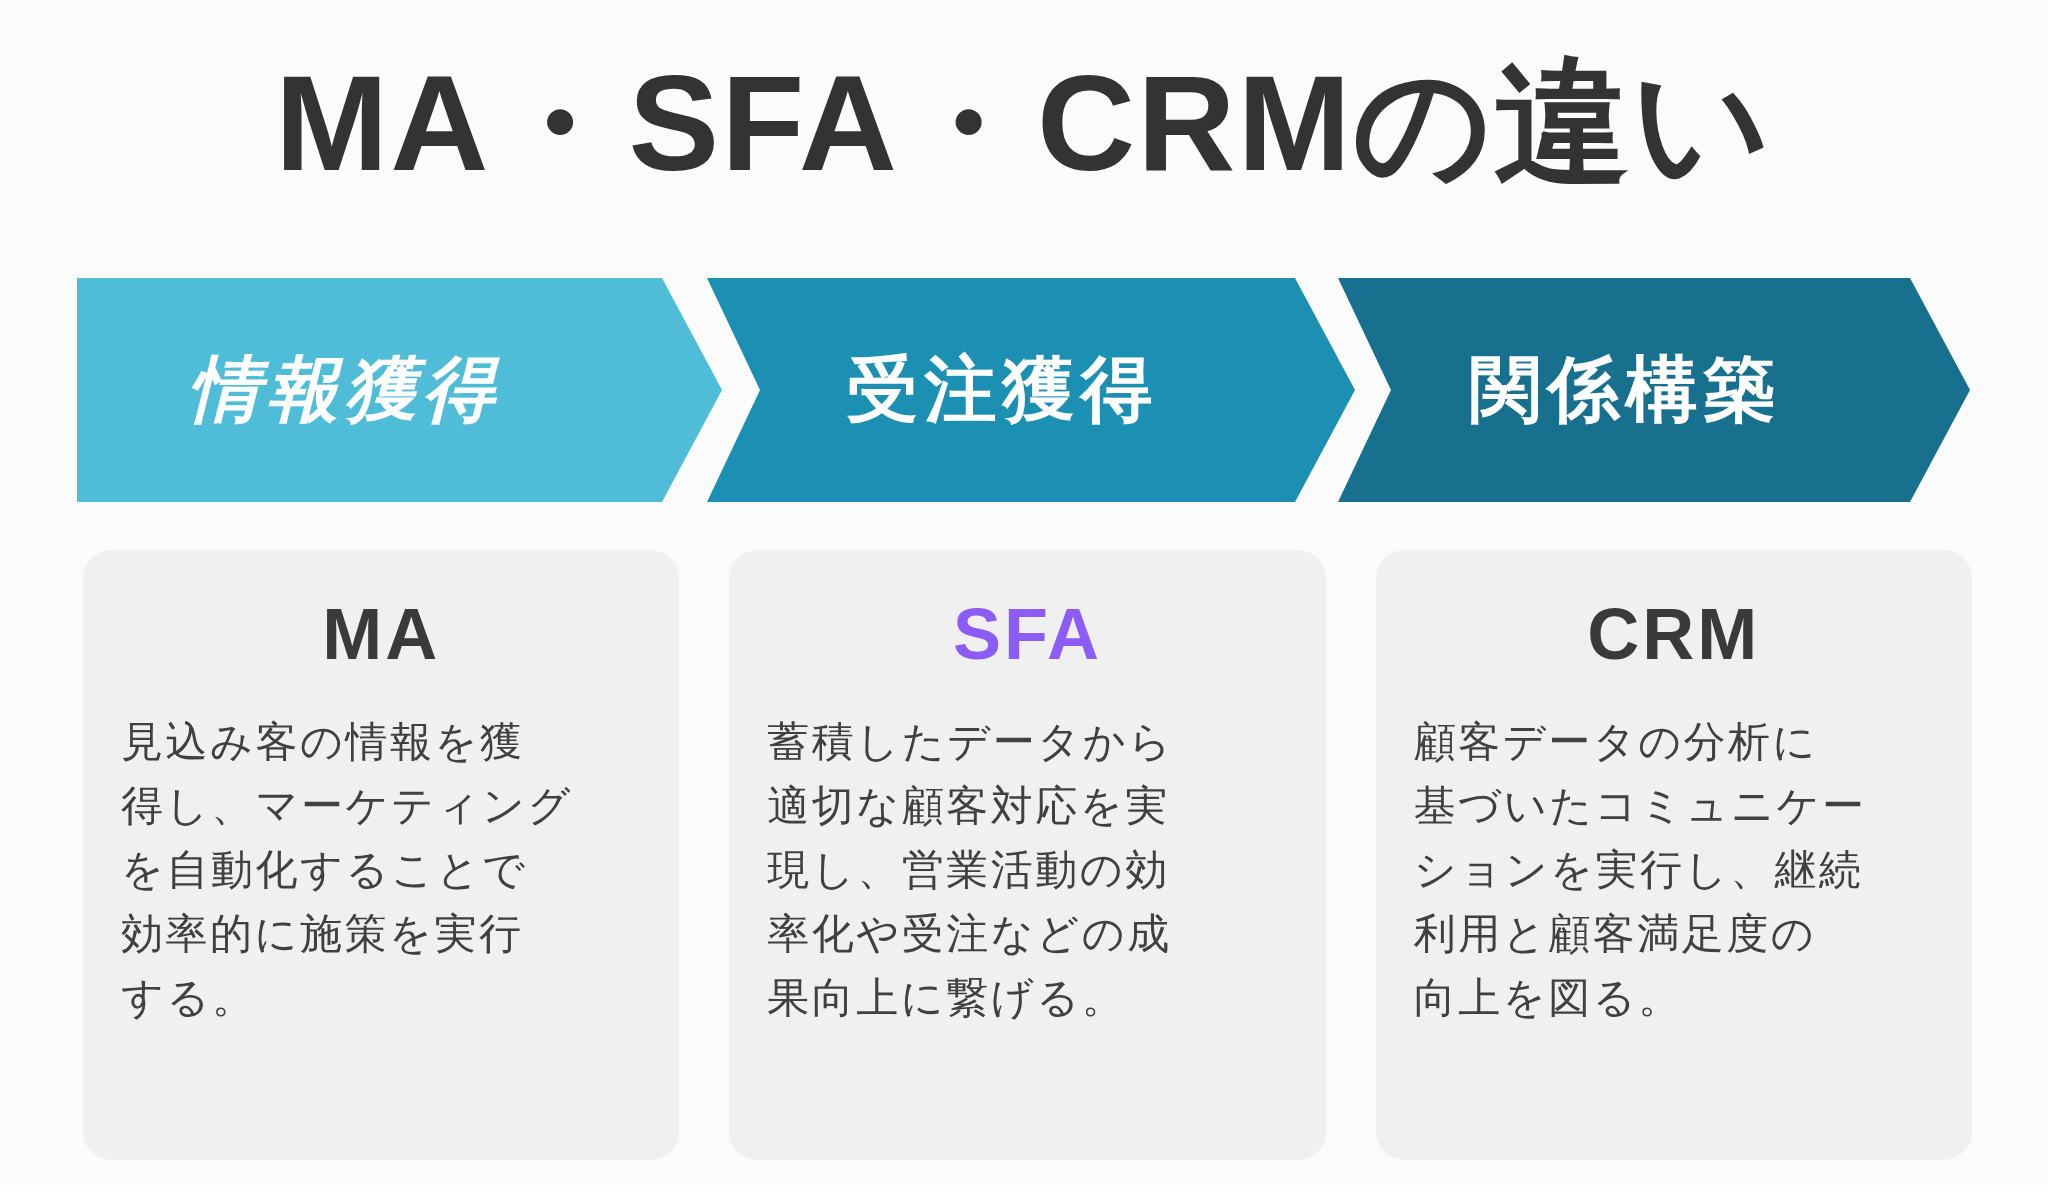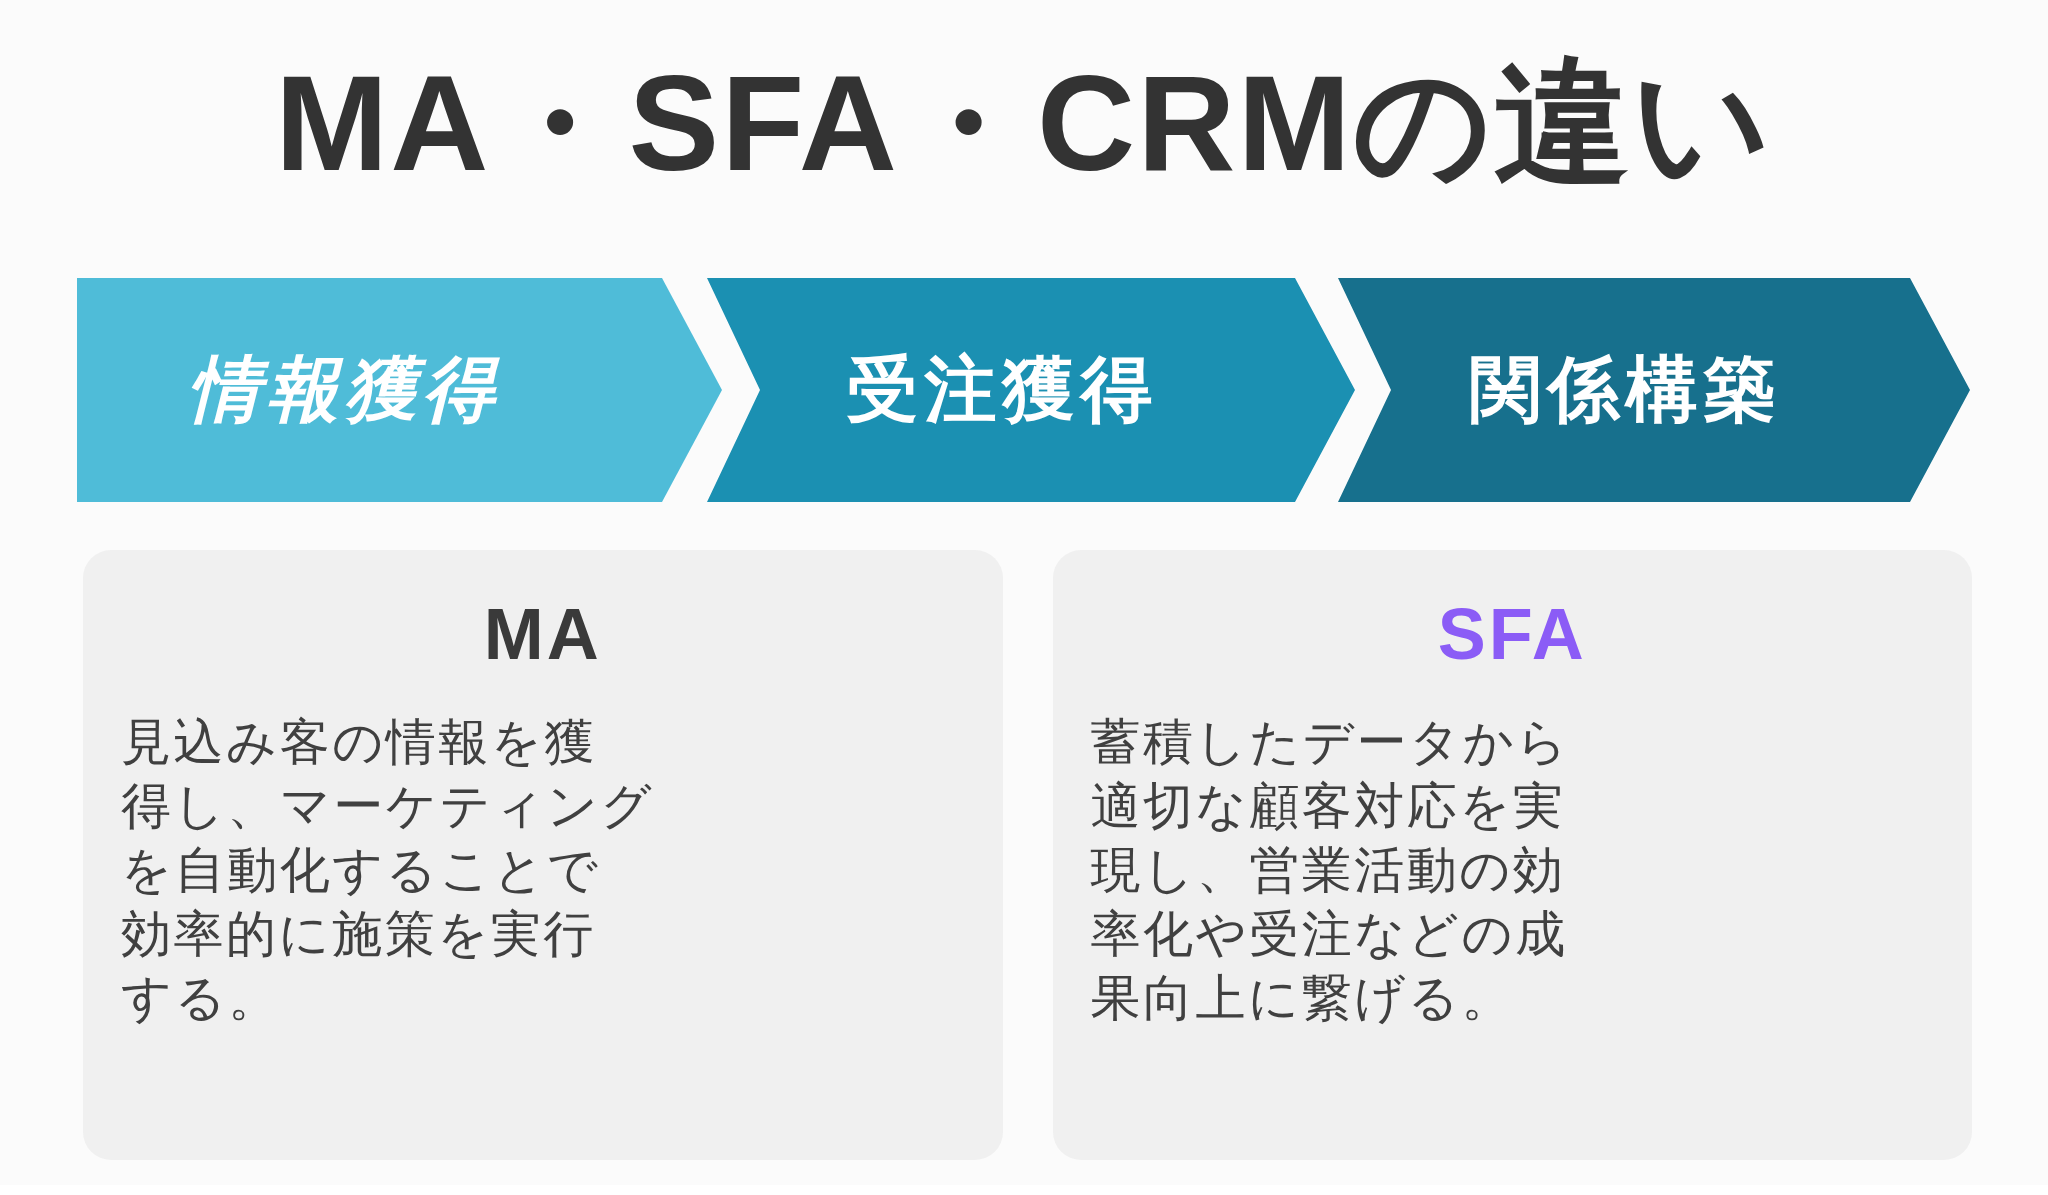--- a/index.html
+++ b/index.html
@@ -98,21 +98,21 @@
     margin: 0;
     font-size: 72px;
     line-height: 76px;
     font-weight: 800;
     letter-spacing: 3px;
     color: #3a3a3a;
   }
   .card p {
     margin: 38px 0 0 0;
     text-align: left;
-    font-size: 50px;
+    font-size: 42px;
     line-height: 64px;
     letter-spacing: 2.5px;
     color: #404040;
     white-space: pre-line;
   }
 </style>
 </head>
 <body>
 
 <div class="canvas" style="background: rgb(251, 251, 251);">
@@ -141,15 +141,23 @@
 する。</p>
     </section>
     <section class="card" style="background: rgb(240, 240, 240);">
       <h2 style="color: #8b5cf6;">SFA</h2>
       <p style="color: rgb(64, 64, 64);">蓄積したデータから
 適切な顧客対応を実
 現し、営業活動の効
 率化や受注などの成
 果向上に繋げる。</p>
     </section>
+    <section class="card" style="background: rgb(240, 240, 240);">
+      <h2 style="color: rgb(58, 58, 58);">CRM</h2>
+      <p style="color: rgb(64, 64, 64);">顧客データの分析に
+基づいたコミュニケー
+ションを実行し、継続
+利用と顧客満足度の
+向上を図る。</p>
+    </section>
   </div>
 
 </div>
 
 </body></html>

